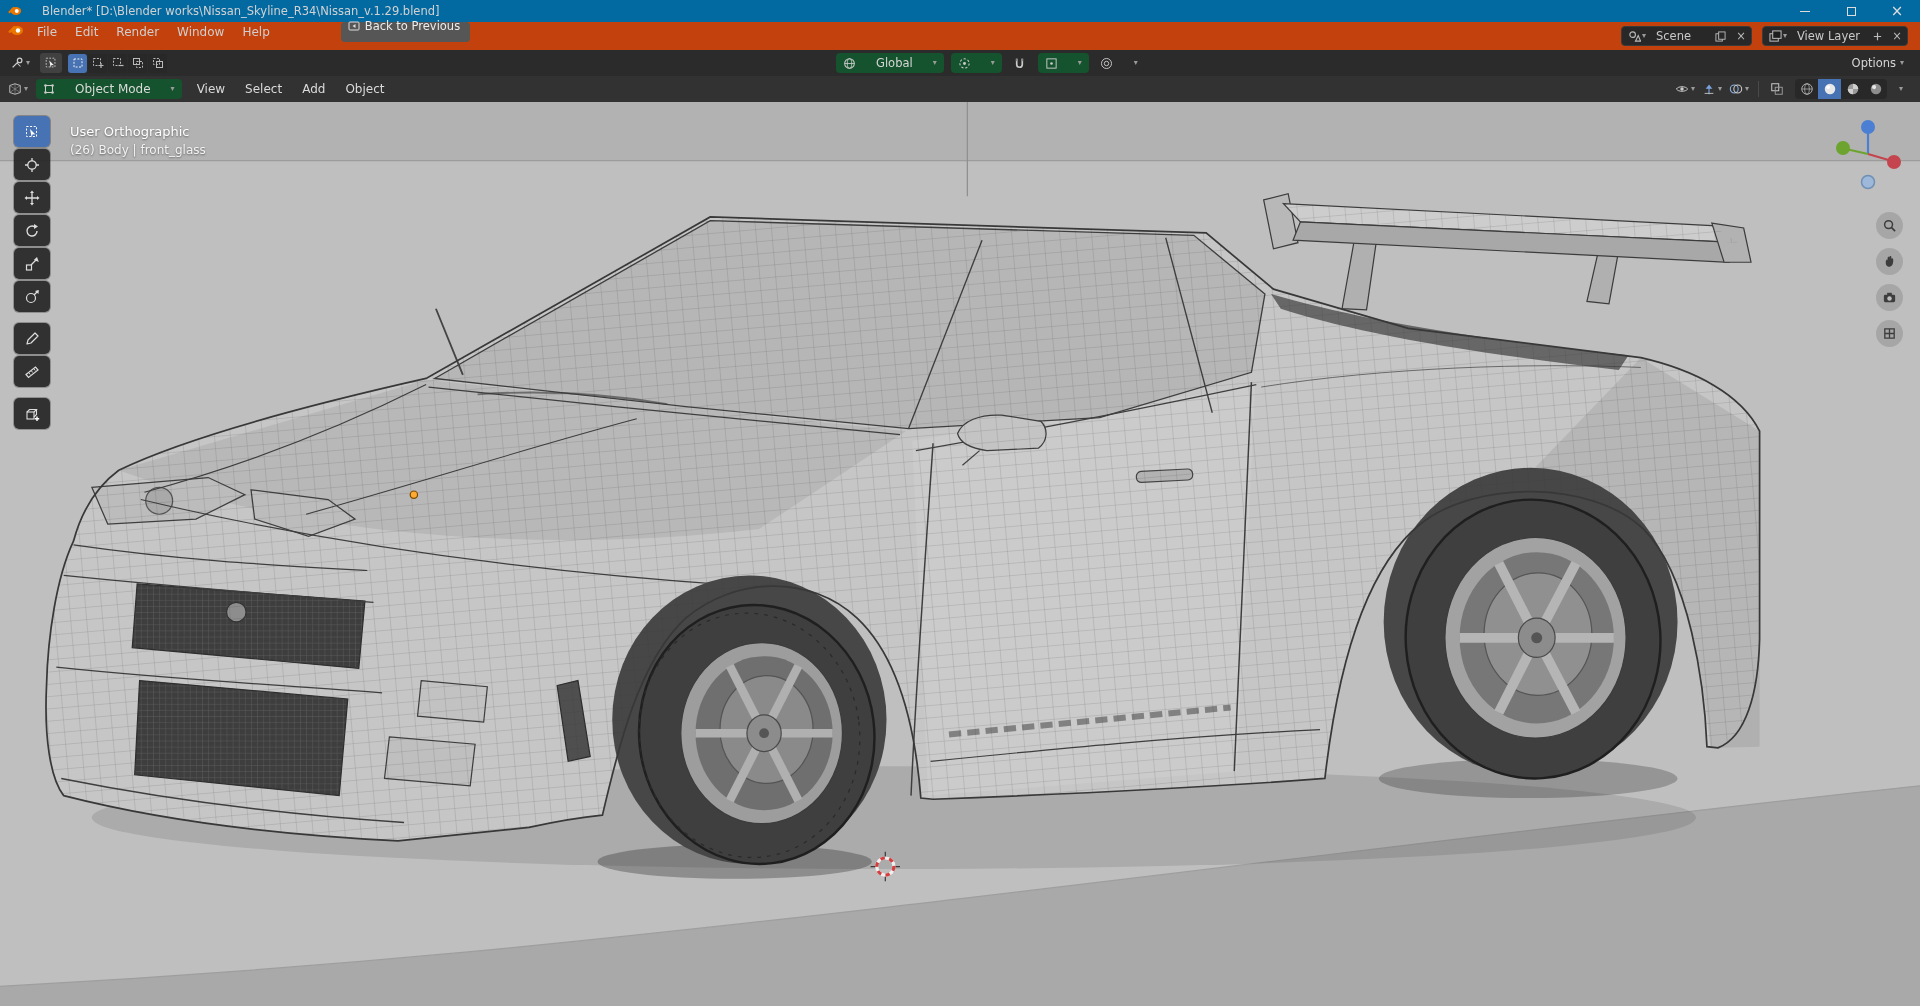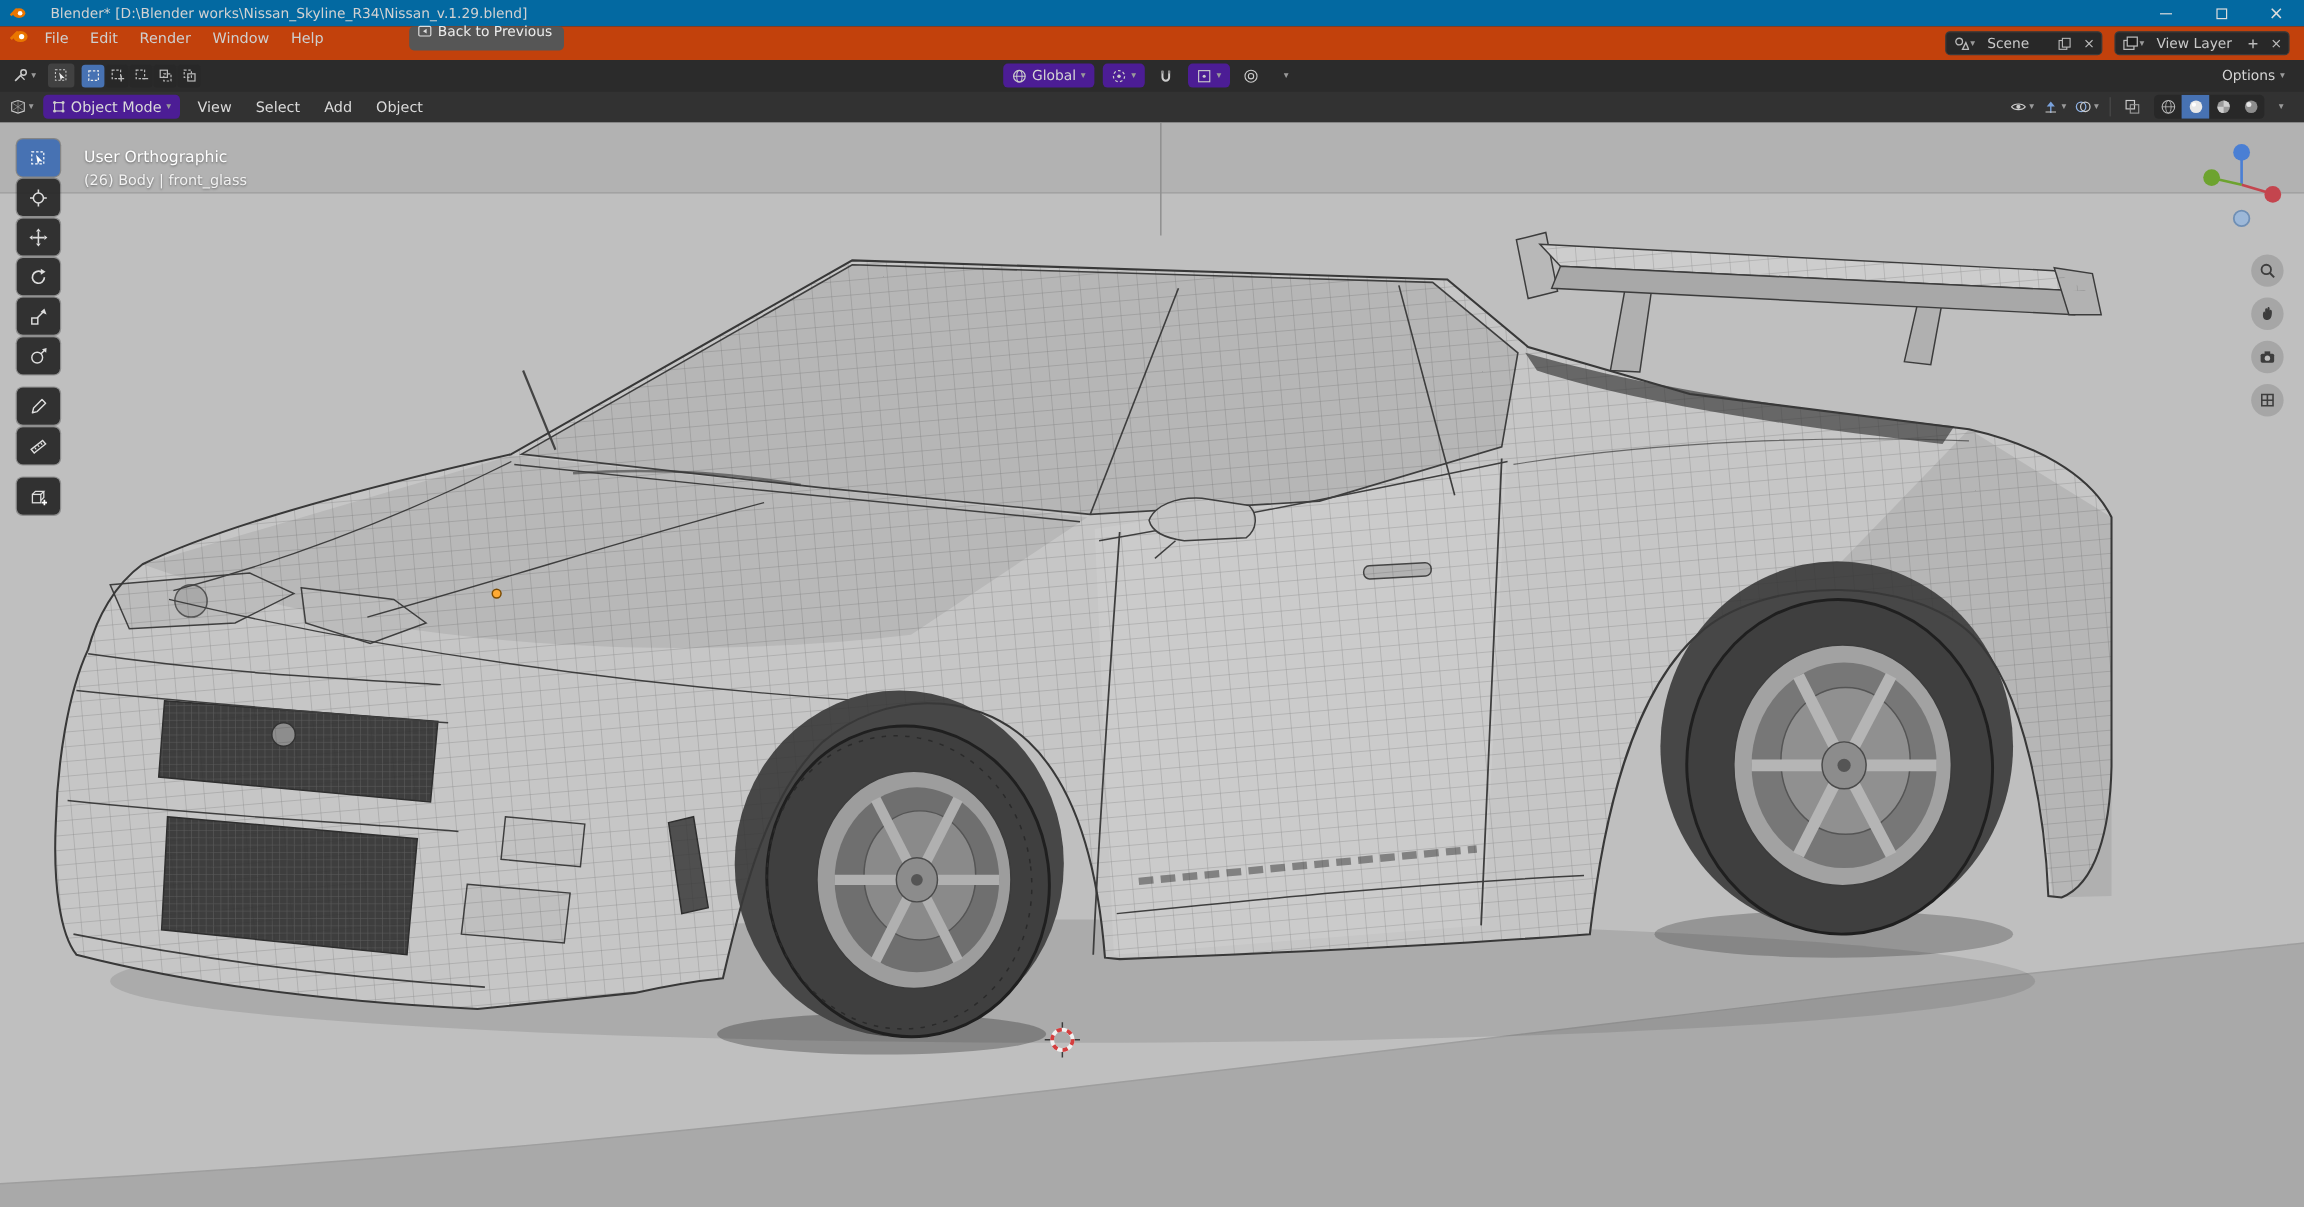--- a/index.html
+++ b/index.html
@@ -29,21 +29,21 @@
   .id-name{padding:0 7px;min-width:62px}
   .id-btn{width:20px;height:100%;display:flex;align-items:center;justify-content:center;color:#bbb}
   .chev{font-size:8px;color:#9a9a9a;line-height:1}
 
   
   .toolsettings{height:26px;background:#2b2b2b;display:flex;align-items:center;
     padding:0 8px;position:relative;color:#d5d5d5;font-size:11.5px}
   .icon-btn{height:20px;min-width:22px;display:flex;align-items:center;justify-content:center;
     gap:2px;border-radius:3px;padding:0 2px}
   .icon-btn.tool-active{background:#414141}
-  .dropdown{display:flex;align-items:center;gap:4px;background:#4c1d95;border-radius:4px;
+  .dropdown{display:flex;align-items:center;gap:20px;background:#14532d;border-radius:4px;
     height:20px;padding:0 7px}
   .ts-center{position:absolute;left:836px;display:flex;gap:7px;align-items:center}
   .ts-right{margin-left:auto;display:flex;align-items:flex-start;gap:4px}
   .mode-group{display:flex;gap:1px;margin-left:6px}
   .mini-btn{width:19px;height:19px;display:flex;align-items:center;justify-content:center;
     background:#282828;border-radius:3px}
   .mini-btn.active{background:#4772b3}
 
   
   .vp-header{height:26px;background:#323232;display:flex;align-items:center;

